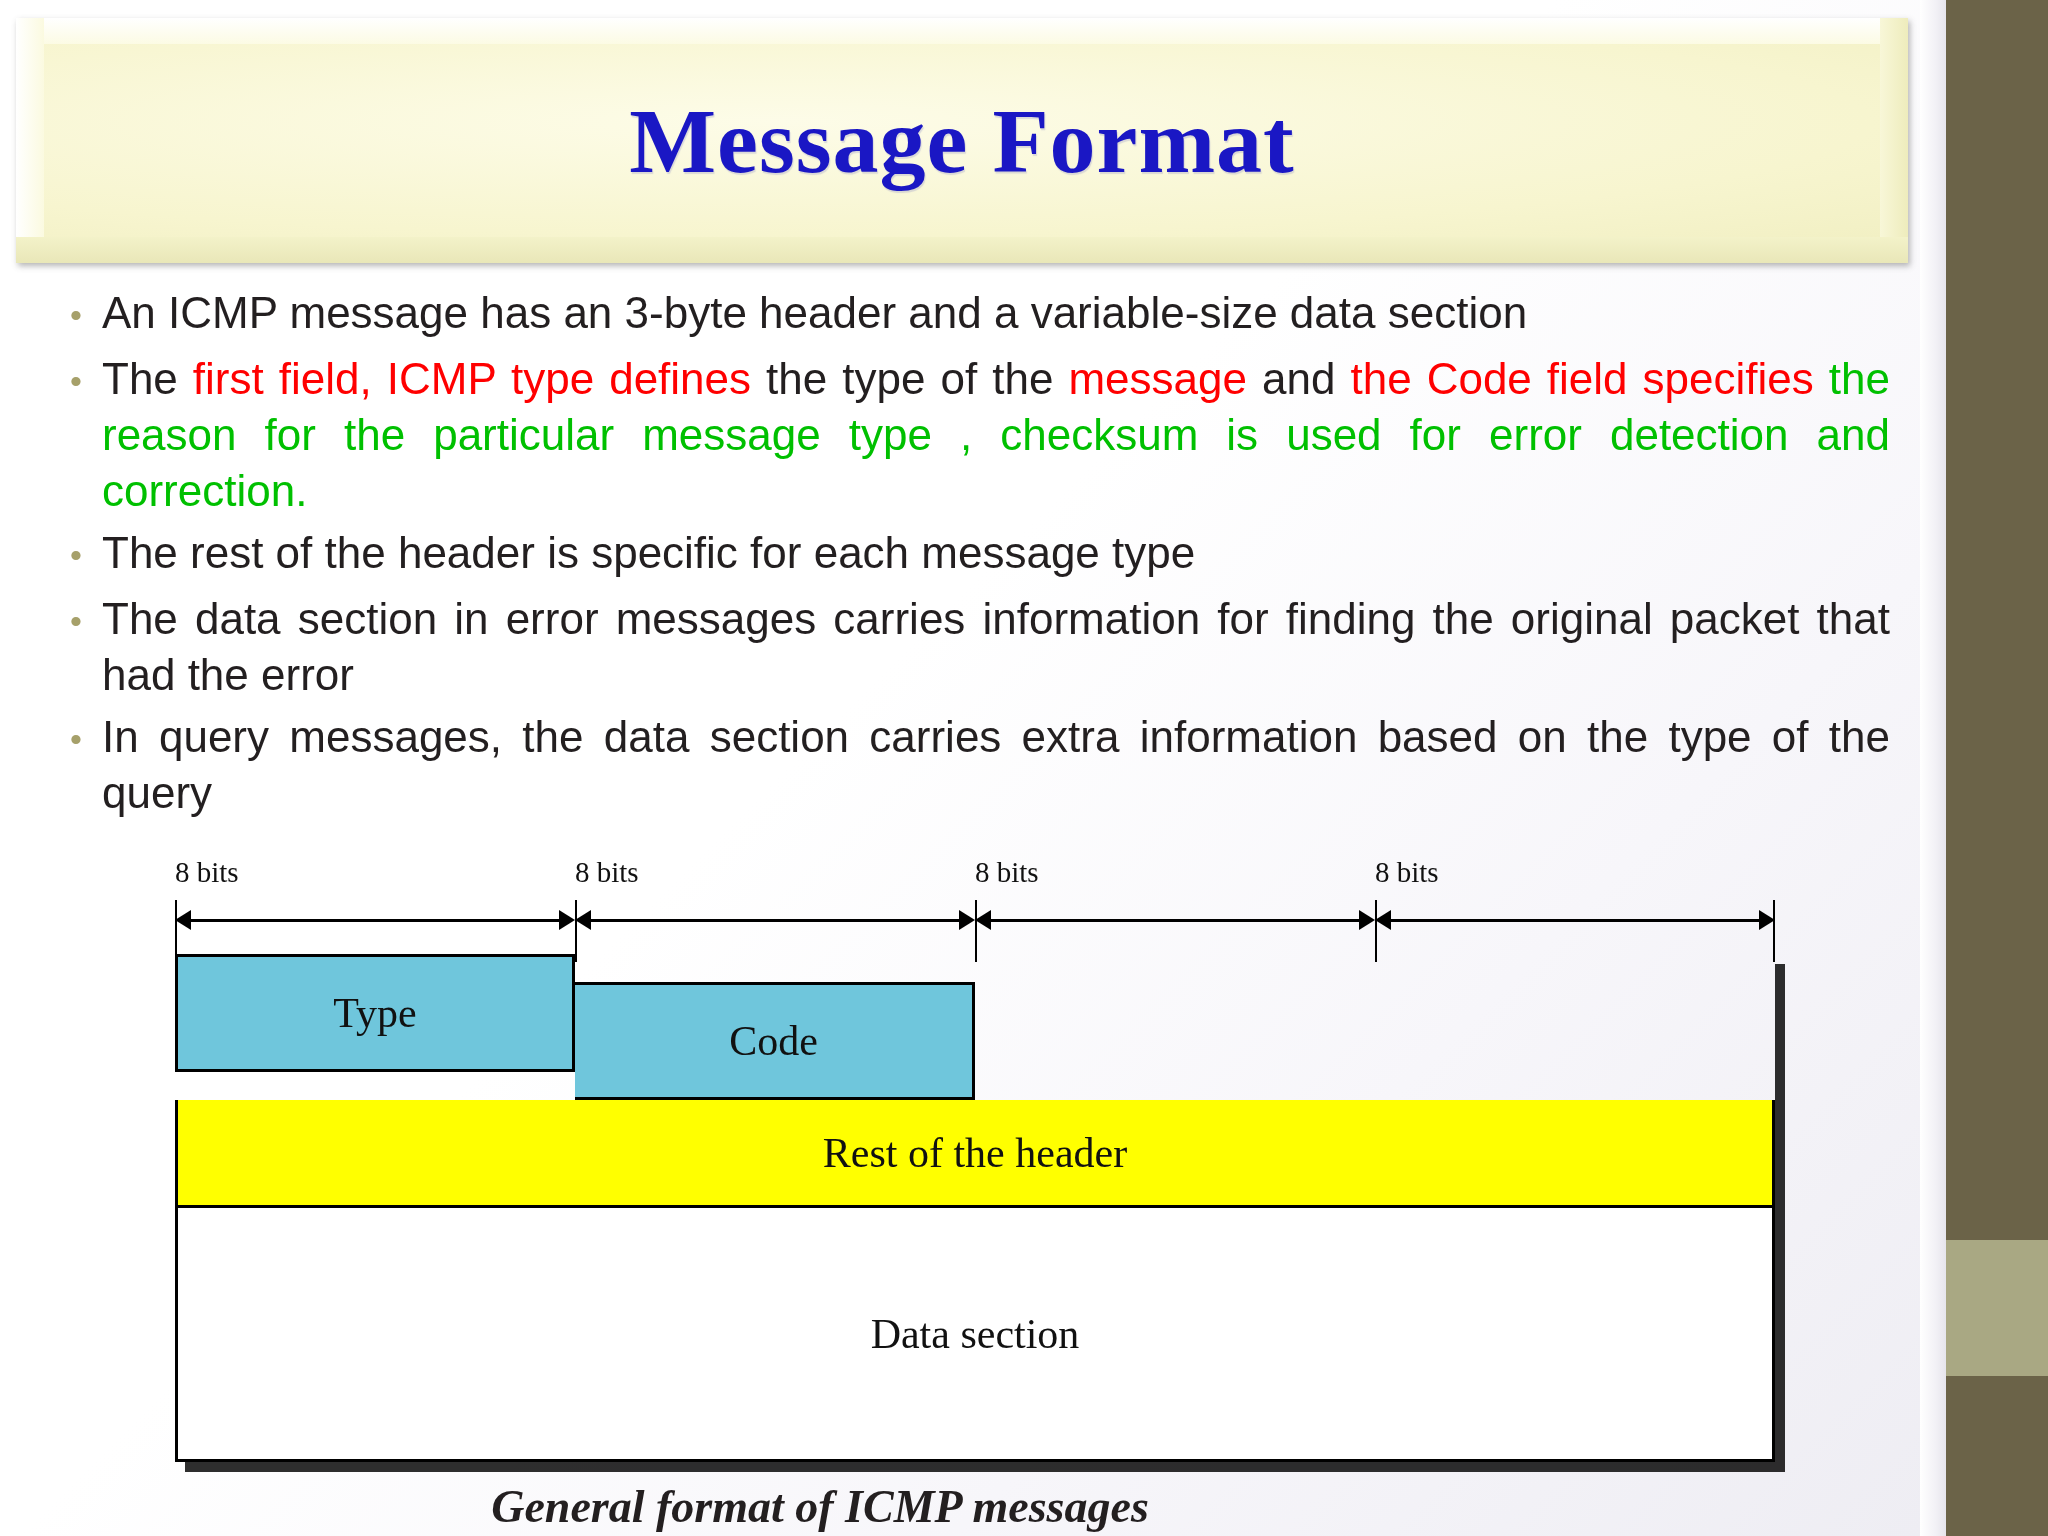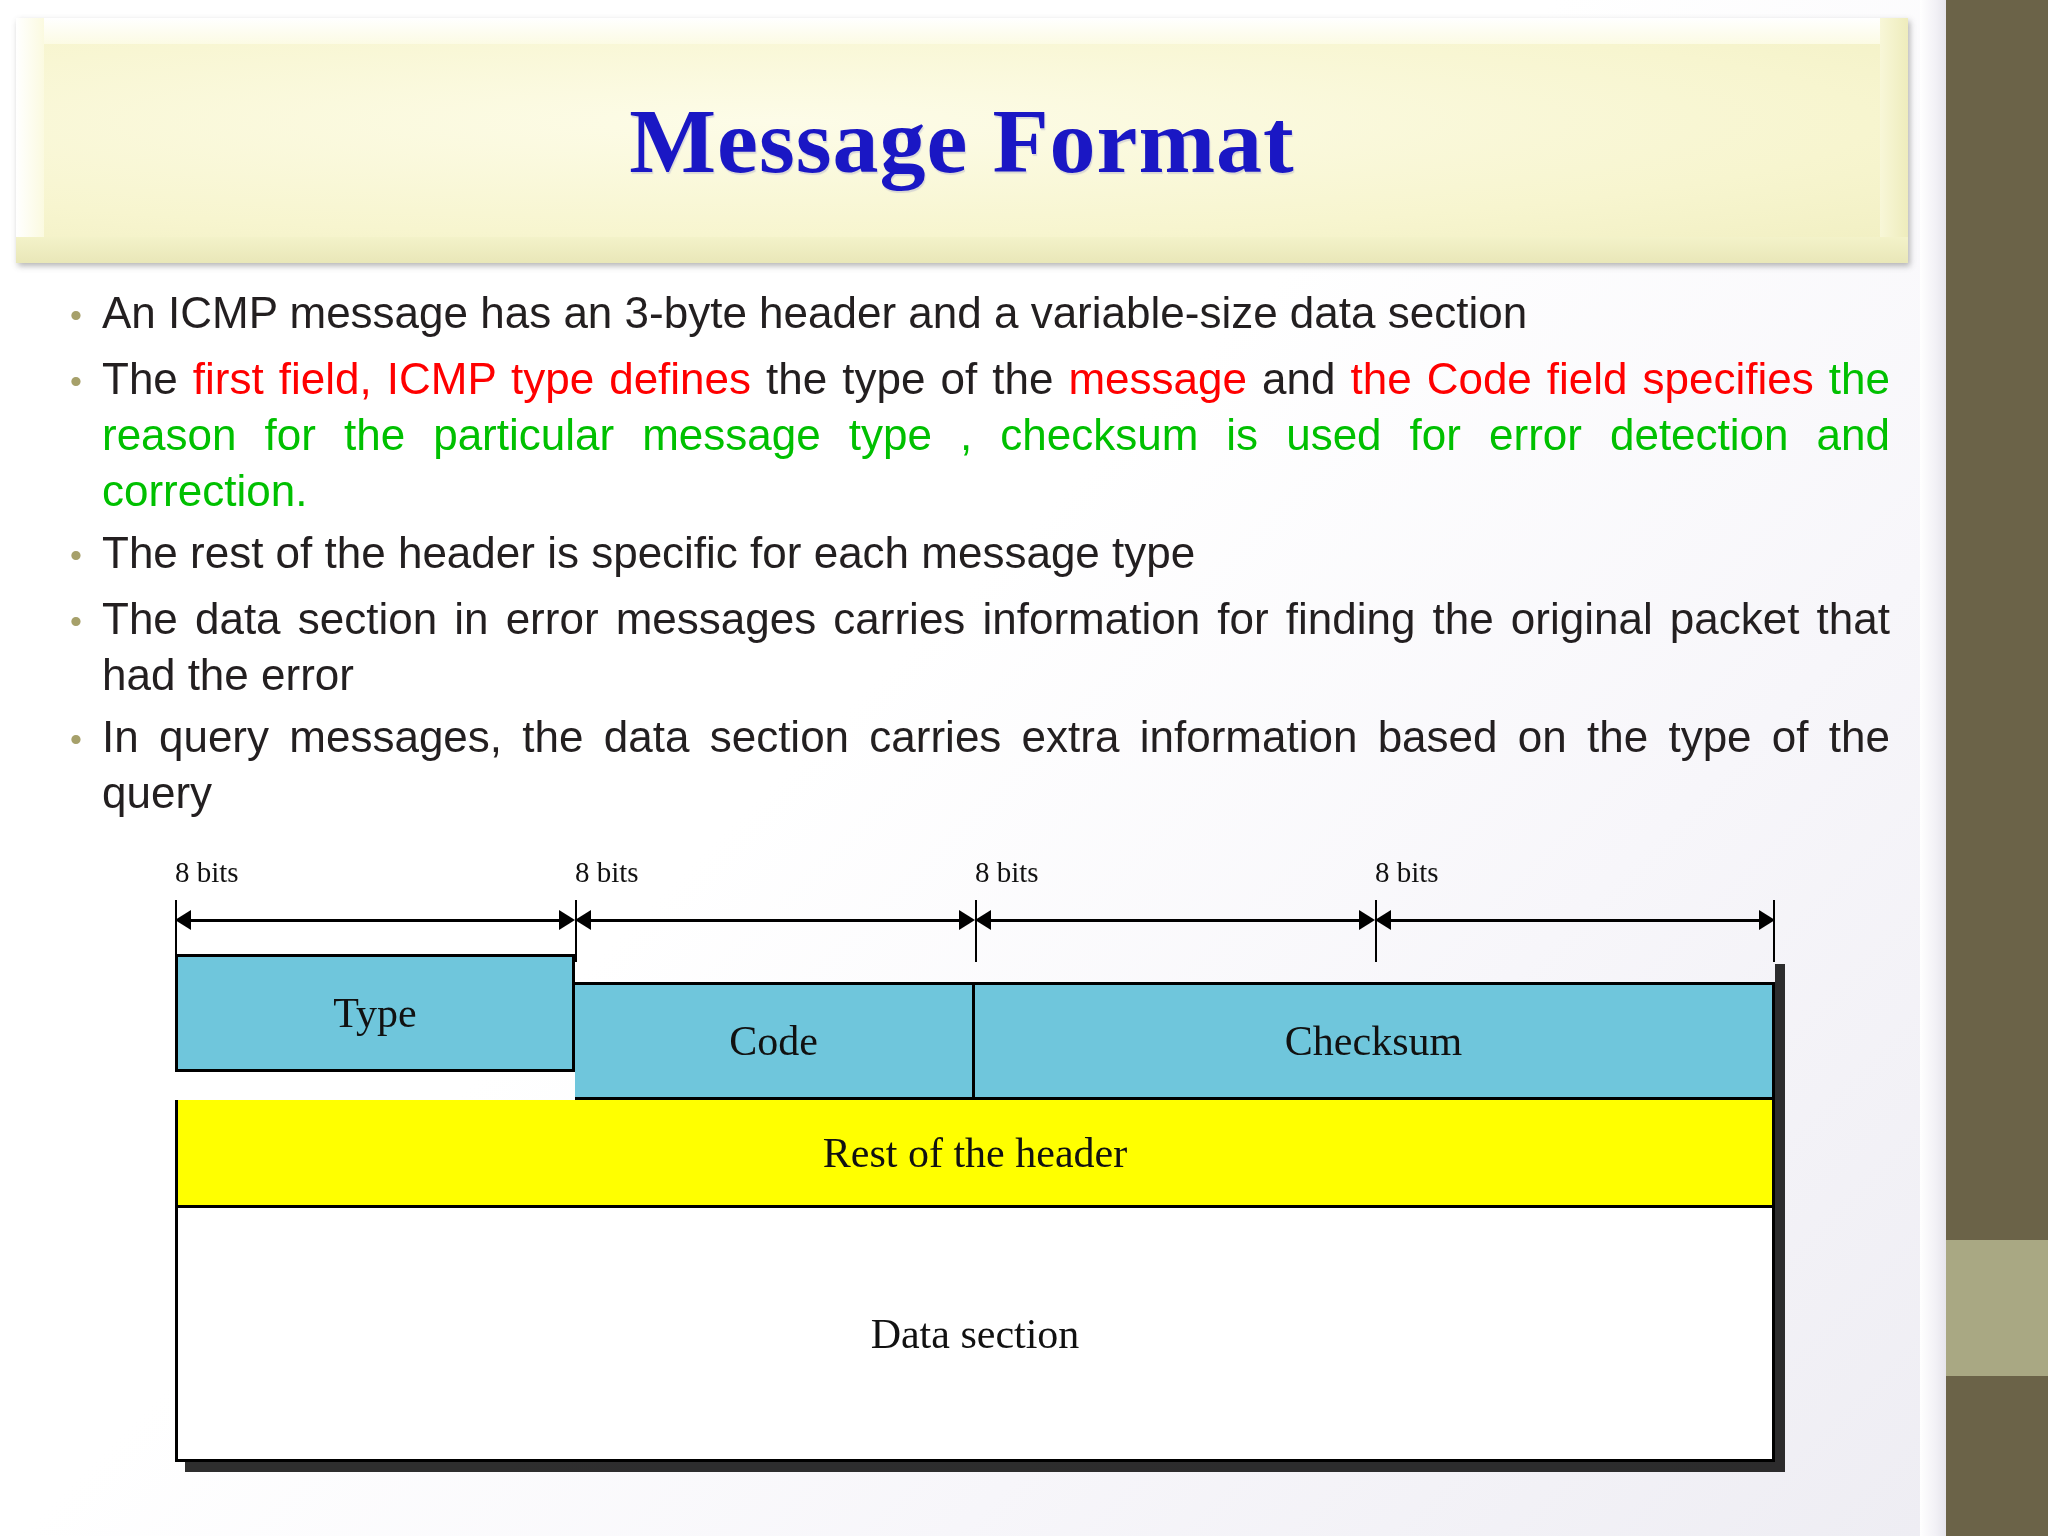--- a/index.html
+++ b/index.html
@@ -252,32 +252,32 @@
         <div class="tick" style="left: 400px;"></div>
         <div class="tick" style="left: 800px;"></div>
         <div class="tick" style="left: 1200px;"></div>
         <div class="tick" style="left: 1598px;"></div>
       </div>
 
     <div id="packet-table">
       <div class="pt-row row-head">
         <div class="pt-cell" style="width:400px">Type</div>
         <div class="pt-cell" style="width:400px;border-left:none">Code</div>
-        <div class="pt-cell" style="width:800px;border-left:none">Checksum</div>
       </div>
       <div class="pt-row row-rest">
         <div class="pt-cell">Rest of the header</div>
       </div>
       <div class="pt-row row-data">
         <div class="pt-cell">Data section</div>
       </div>
     </div>
 
   </div>
 
+  <div id="diagram-caption">General format of ICMP messages</div>
 
 </div>
 
 <div id="right-rail">
   <div id="rail-edge"></div>
   <div id="rail-bar-top"></div>
   <div id="rail-bar-mid"></div>
   <div id="rail-bar-bot"></div>
 </div>
 

